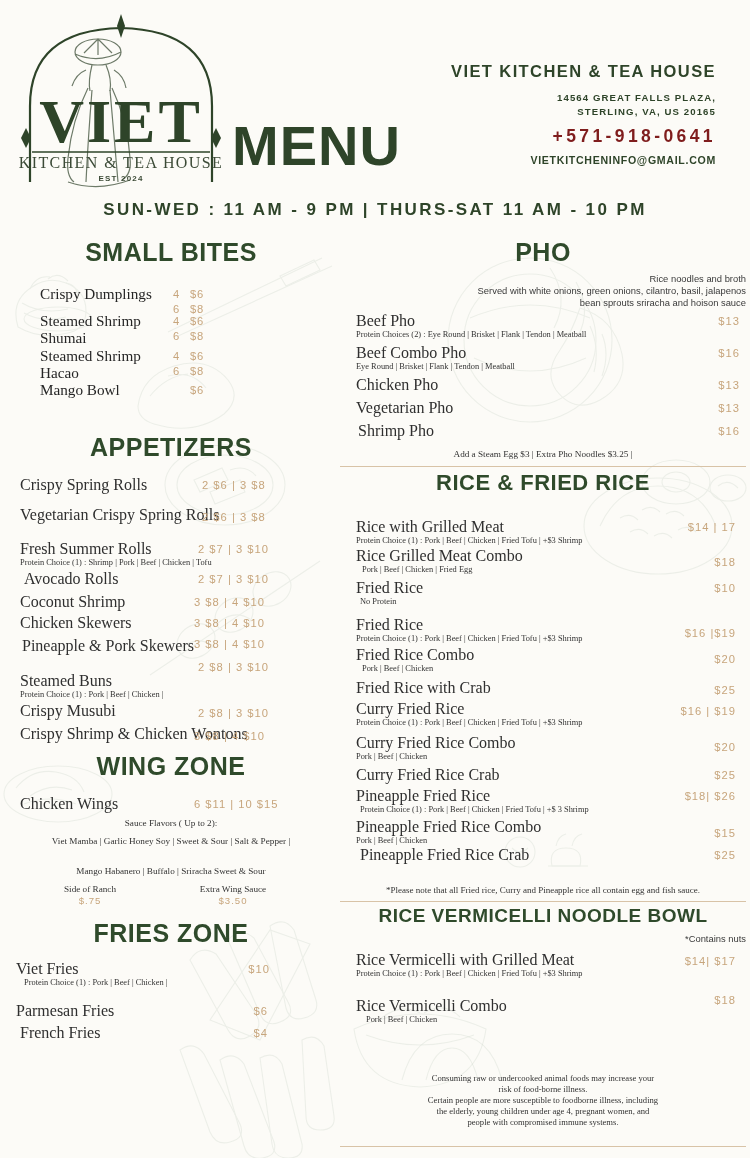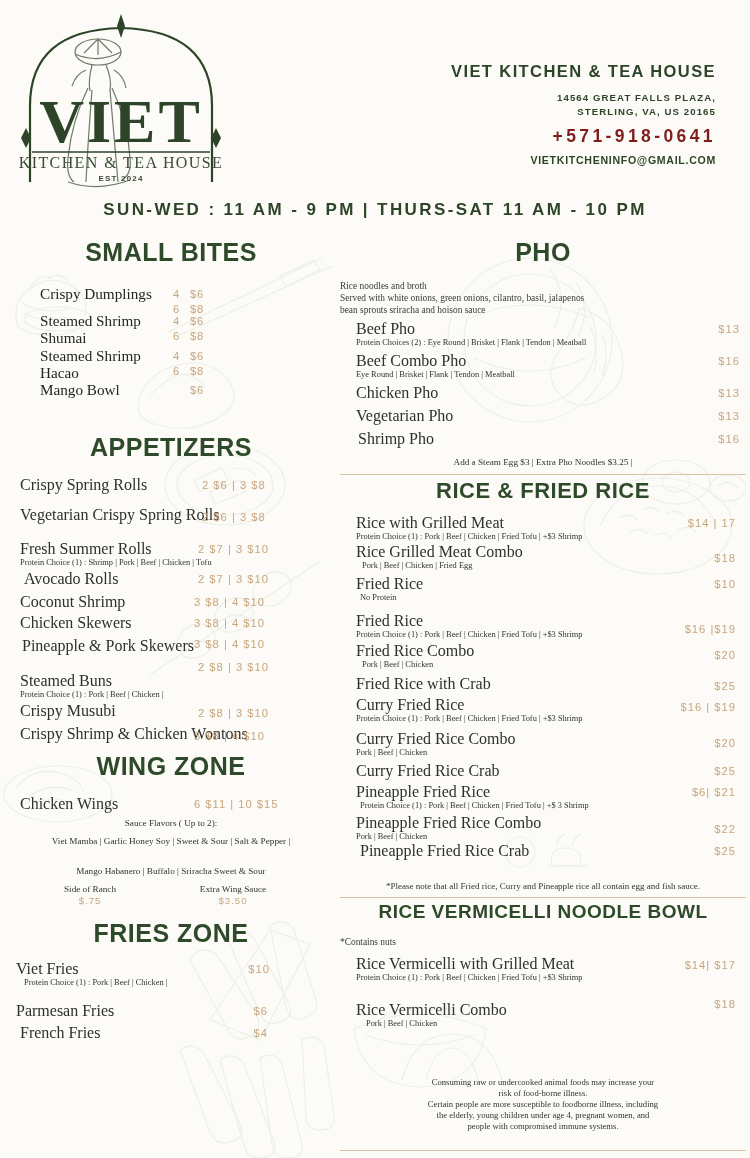--- a/index.html
+++ b/index.html
@@ -71,23 +71,23 @@
     text-align: center;
     font-family: "Liberation Sans", sans-serif;
     font-weight: bold; color: #2f4a2b;
     letter-spacing: .5px;
   }
   .t-lg { font-size: 25px; }
   .t-md { font-size: 22px; }
   .t-sm { font-size: 19px; }
 
   .sec-sub {
-    text-align: left; font-size: 9.4px; color: #3a3a3a;
-    line-height: 1.25; margin-top: 14px;
-    font-family: Liberation Serif, serif;
+    text-align: right; font-size: 9.4px; color: #3a3a3a;
+    line-height: 1.25; margin-top: 6px;
+    font-family: Liberation Sans, sans-serif;
   }
 
   .rule { height: 1px; background: #d8c3a7; margin: 5px 0 3px; }
 
   
   .item { position: relative; display: flex; align-items: flex-start; }
   .item .nm {
     font-size: 15.2px; color: #252525; line-height: 1.13;
     font-family: "Liberation Serif", serif; white-space: pre-line;
   }
@@ -245,20 +245,21 @@
         <path d="M20 142 L198 142" stroke="#2e4429" stroke-width="1.4" fill="none"></path>
         <text x="109" y="158" text-anchor="middle" font-family="Liberation Serif, serif" font-size="16" fill="#3b4a36" letter-spacing="1.4">KITCHEN &amp; TEA HOUSE</text>
         <text x="109" y="171" text-anchor="middle" font-family="Liberation Sans, sans-serif" font-size="8" font-weight="bold" fill="#3b4a36" letter-spacing="1.2">EST 2024</text>
 
         <path d="M109 4 l4 12 l-4 12 l-4 -12z" fill="#2e4429"></path>
         <path d="M14 118 l5 10 l-5 10 l-5 -10z" fill="#2e4429"></path>
         <path d="M204 118 l5 10 l-5 10 l-5 -10z" fill="#2e4429"></path>
       </svg>
     </div>
 
+    <div class="menu-word">MENU</div>
 
     <div class="biz">
       <div class="biz-name">VIET KITCHEN &amp; TEA HOUSE</div>
       <div class="biz-addr">
         <div>14564 GREAT FALLS PLAZA,</div>
         <div>STERLING, VA, US 20165</div>
       </div>
       <div class="biz-phone">+571-918-0641</div>
       <div class="biz-mail">VIETKITCHENINFO@GMAIL.COM</div>
     </div>
@@ -463,21 +464,21 @@
         </div>
 
         <div class="note" style="margin-top:2px;">Add a Steam Egg $3 | Extra Pho Noodles $3.25 |</div>
       </div>
 
       <div class="rule"></div>
 
       <div>
         <div class="sec-title t-md">RICE &amp; FRIED RICE</div>
 
-        <div style="position:relative; height:340px; margin-top:10px;text-decoration:underline;">
+        <div style="position:relative; height:340px; margin-top:22px;text-decoration:underline;">
           <div style="position:absolute; top:0; left:16px;">
             <div class="nm">Rice with Grilled Meat</div>
             <div class="desc">Protein Choice (1) : Pork | Beef | Chicken |  Fried Tofu | +$3 Shrimp</div>
           </div>
           <div class="price r" style="position:absolute; top:2px; right:10px; width:80px;">$14  |  17</div>
 
           <div style="position:absolute; top:29px; left:16px;">
             <div class="nm">Rice Grilled Meat Combo</div>
             <div class="desc" style="margin-left:6px;">Pork | Beef | Chicken | Fried Egg</div>
           </div>
@@ -520,27 +521,27 @@
 
           <div style="position:absolute; top:248px; left:16px;">
             <div class="nm">Curry Fried Rice Crab</div>
           </div>
           <div class="price r" style="position:absolute; top:250px; right:10px; width:80px;">$25</div>
 
           <div style="position:absolute; top:269px; left:16px;">
             <div class="nm">Pineapple Fried Rice</div>
             <div class="desc" style="margin-left:4px;">Protein Choice (1) : Pork | Beef | Chicken |  Fried Tofu | +$ 3 Shrimp</div>
           </div>
-          <div class="price r" style="position:absolute; top:271px; right:10px; width:80px;">$6|  $21</div>
+          <div class="price r" style="position:absolute; top:271px; right:10px; width:80px;">$18|  $26</div>
 
           <div style="position:absolute; top:300px; left:16px;">
             <div class="nm">Pineapple Fried Rice Combo</div>
             <div class="desc">Pork | Beef | Chicken</div>
           </div>
-          <div class="price r" style="position:absolute; top:308px; right:10px; width:80px;">$22</div>
+          <div class="price r" style="position:absolute; top:308px; right:10px; width:80px;">$15</div>
 
           <div style="position:absolute; top:328px; left:20px;">
             <div class="nm">Pineapple Fried Rice Crab</div>
           </div>
           <div class="price r" style="position:absolute; top:330px; right:10px; width:80px;">$25</div>
         </div>
 
         <div class="note" style="margin-top:26px; font-size:9px;">*Please note that all Fried rice, Curry and Pineapple rice all contain egg and fish sauce.</div>
       </div>
 

